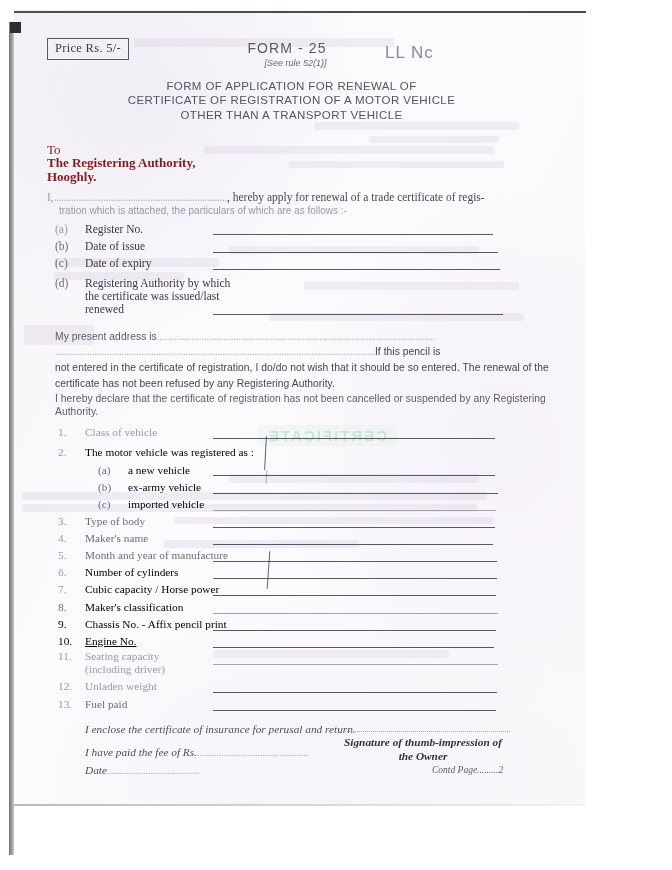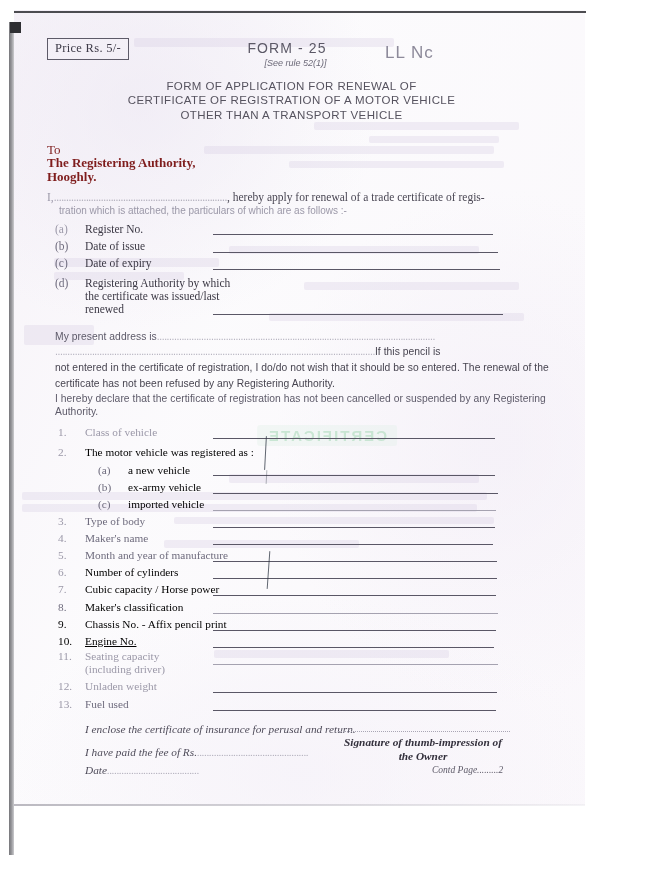--- a/index.html
+++ b/index.html
@@ -430,21 +430,21 @@
   <div class="num ink-faded" style="left:58px;top:650px;">11.</div>
   <div class="num ink-faded" style="left:85px;top:650px;">Seating capacity</div>
   <div class="num ink-faded" style="left:85px;top:663px;">(including driver)</div>
   <div class="rule-line soft" style="left:213px;top:664px;width:285px;"></div>
 
   <div class="num ink-faded" style="left:58px;top:680px;">12.</div>
   <div class="num ink-faded" style="left:85px;top:680px;">Unladen weight</div>
   <div class="rule-line" style="left:213px;top:692px;width:284px;"></div>
 
   <div class="num ink-faded" style="left:58px;top:698px;">13.</div>
-  <div class="num ink-mid" style="left:85px;top:698px;">Fuel used</div>
+  <div class="num ink-mid" style="left:85px;top:698px;">Fuel paid</div>
   <div class="rule-line" style="left:213px;top:710px;width:283px;"></div>
 
   <div class="foot-italic" style="left:85px;top:723px;">I enclose the certificate of insurance for perusal and return.</div>
 
   <div class="foot-italic ink-faded" style="left:85px;top:746px;">
     <span>I have paid the fee of Rs.</span><span class="dots">..............................................</span>
   </div>
   <div class="foot-italic ink-faded" style="left:85px;top:764px;">
     <span>Date</span><span class="dots">......................................</span>
   </div>

